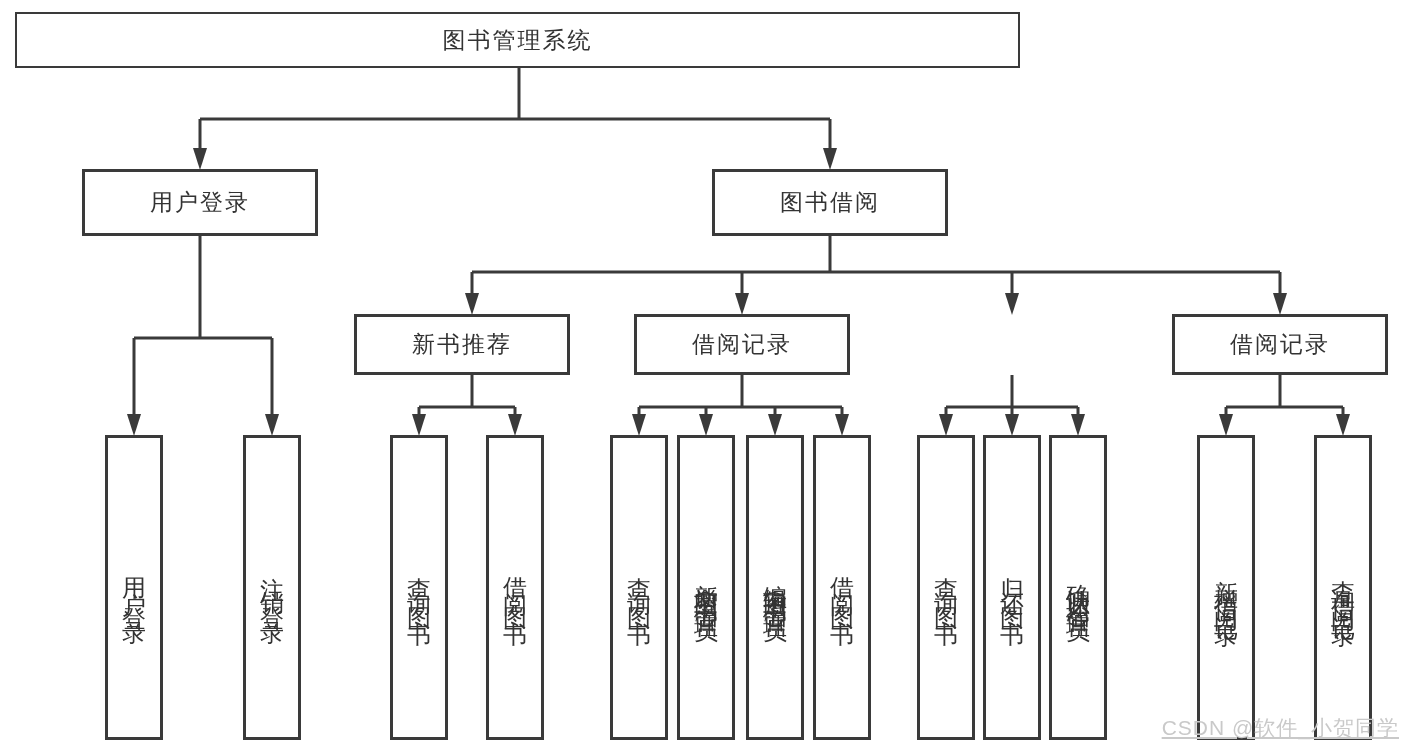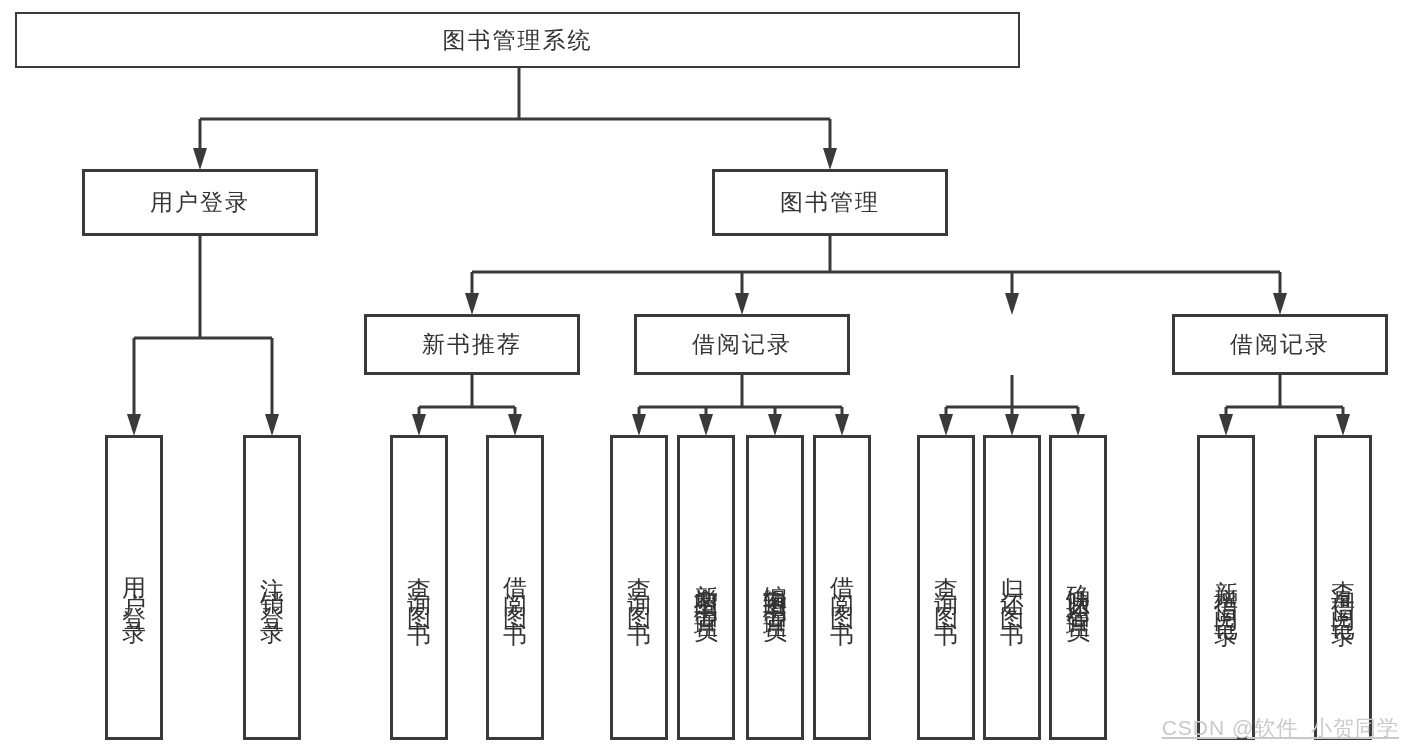--- a/index.html
+++ b/index.html
@@ -128,24 +128,24 @@
   </svg>
 
   <div class="box root">
     <span class="htext">图书管理系统</span>
   </div>
 
   <div class="box lvl2" style="left:82px">
     <span class="htext">用户登录</span>
   </div>
   <div class="box lvl2" style="left:712px">
-    <span class="htext">图书管理</span>
+    <span class="htext">图书借阅</span>
   </div>
 
-  <div class="box mid" style="left:364px">
+  <div class="box mid" style="left:354px">
     <span class="htext">新书推荐</span>
   </div>
   <div class="box mid" style="left:634px">
     <span class="htext">借阅记录</span>
   </div>
   <div class="box mid" style="left:1172px">
     <span class="htext">借阅记录</span>
   </div>
 
   <div class="box leaf" style="left:105px">

